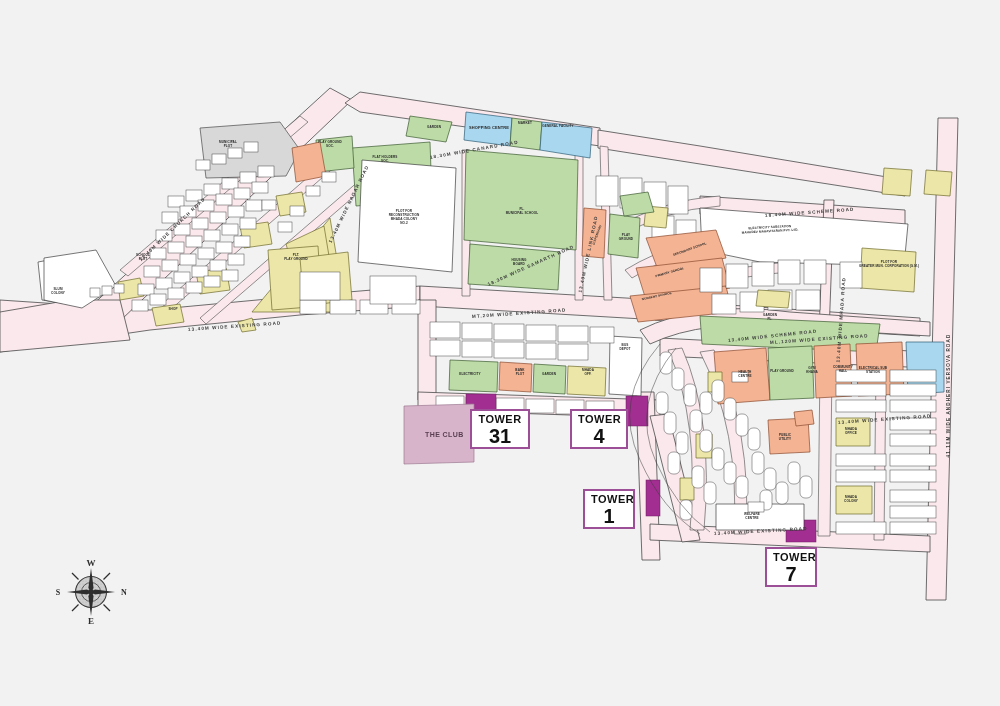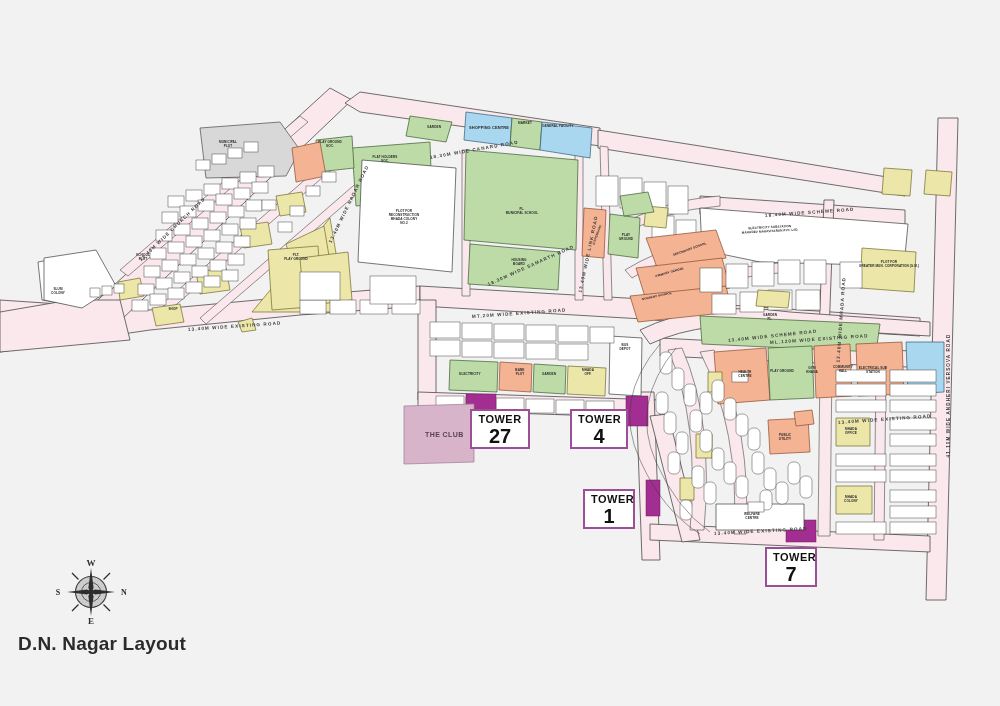--- a/index.html
+++ b/index.html
@@ -534,21 +534,21 @@
       <div class="roadlab" style="left: 728px; top: 338px; transform: rotate(-6deg);">13.40M WIDE SCHEME ROAD</div>
       <div class="roadlab" style="left: 838px; top: 420px; transform: rotate(-4deg);">13.40M WIDE EXISTING ROAD</div>
       <div class="roadlab" style="left: 488px; top: 282px; transform: rotate(-24deg);">18.30M WIDE SAMARTH ROAD</div>
       <div class="roadlab" style="left: 580px; top: 290px; transform: rotate(-78deg);">13.40M WIDE LINK ROAD</div>
       <div class="roadlab" style="left: 330px; top: 240px; transform: rotate(-64deg);">13.40M WIDE NAGAR ROAD</div>
     </div>
 
   <div id="markers">
       <div class="tower-chip" style="left: 470px; top: 409px; width: 60px; height: 40px;">
         <span class="t-word">TOWER</span>
-        <span class="t-num">27</span>
+        <span class="t-num">31</span>
       </div>
       <div class="tower-chip" style="left: 570px; top: 409px; width: 58px; height: 40px;">
         <span class="t-word">TOWER</span>
         <span class="t-num">4</span>
       </div>
       <div class="tower-chip" style="left: 583px; top: 489px; width: 52px; height: 40px;">
         <span class="t-word">TOWER</span>
         <span class="t-num">1</span>
       </div>
       <div class="tower-chip" style="left: 765px; top: 547px; width: 52px; height: 40px;">
@@ -578,15 +578,14 @@
         <line x1="12.5" y1="12.5" x2="19" y2="19"></line>
       </g>
       <circle cx="0" cy="0" r="3" fill="#2e2e2e"></circle>
     </g>
     <text id="cmp-n" x="43" y="10" text-anchor="middle" font-size="9" font-weight="bold" font-family="Liberation Serif, serif" fill="#2e2e2e">W</text>
     <text id="cmp-e" x="76" y="39" text-anchor="middle" font-size="8" font-weight="bold" font-family="Liberation Serif, serif" fill="#2e2e2e">N</text>
     <text id="cmp-s" x="43" y="68" text-anchor="middle" font-size="9" font-weight="bold" font-family="Liberation Serif, serif" fill="#2e2e2e">E</text>
     <text id="cmp-w" x="10" y="39" text-anchor="middle" font-size="8" font-weight="bold" font-family="Liberation Serif, serif" fill="#2e2e2e">S</text>
   </svg>
 
-  <div id="title">D.N. Nagar Layout</div>
 
 </div>
 
 </body></html>

